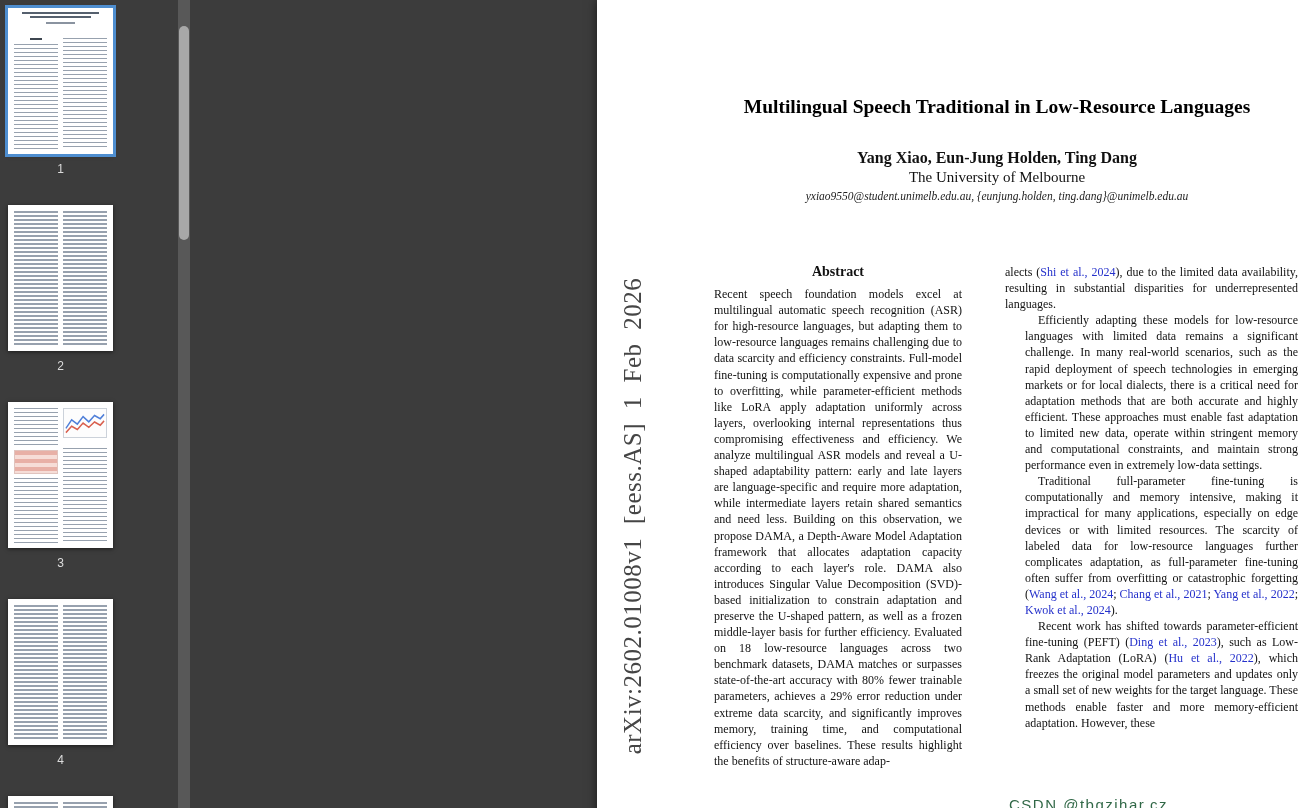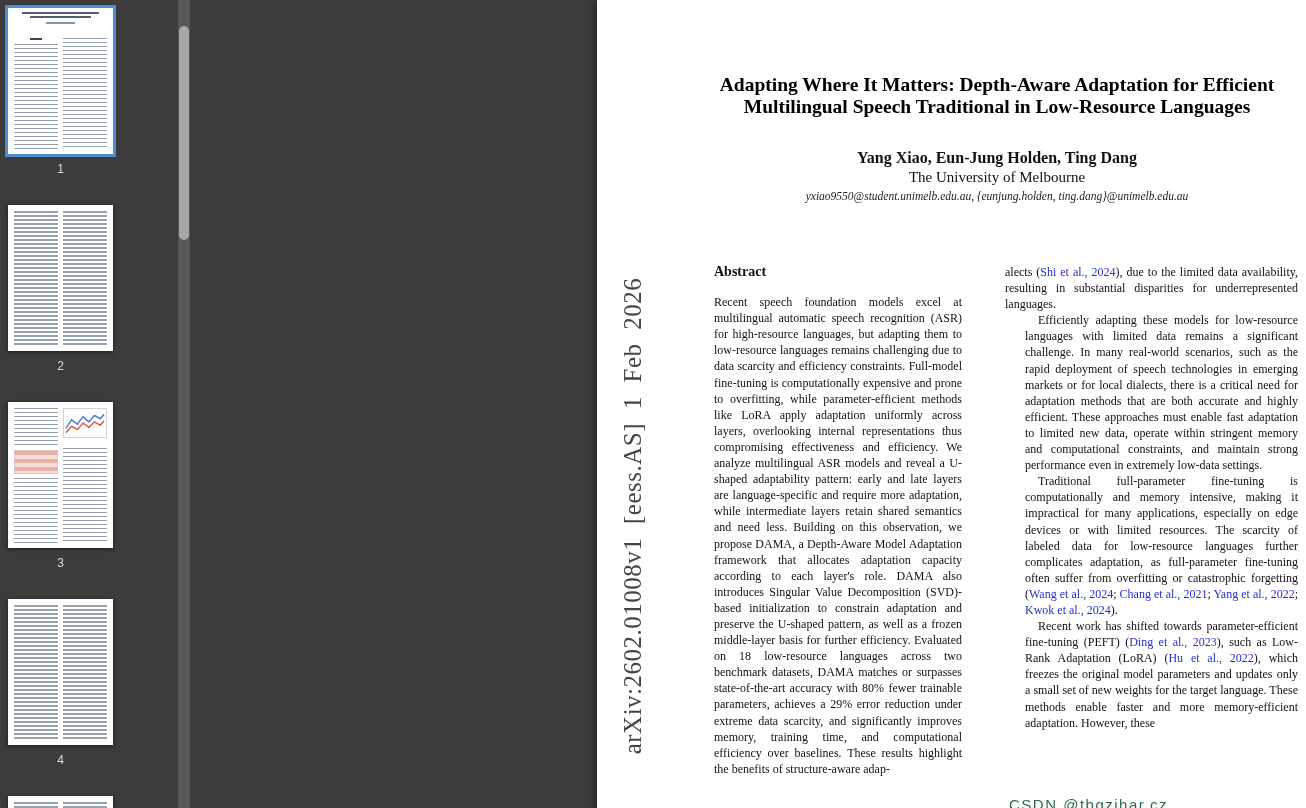--- a/index.html
+++ b/index.html
@@ -39,21 +39,21 @@
   .page{position:absolute;left:597px;top:0;width:800px;height:830px;background:#ffffff;overflow:hidden;box-shadow:0 0 10px rgba(0,0,0,.6);color:#111;}
   .arxiv-stamp{position:absolute;left:36px;top:516px;transform:translate(-50%,-50%) rotate(-90deg);white-space:nowrap;font-size:25px;color:#454545;word-spacing:7px;letter-spacing:.5px;}
   .title{position:absolute;top:74px;left:0;width:100%;text-align:center;font-size:19.5px;font-weight:bold;line-height:21.5px;color:#000;}
   .authors{position:absolute;top:149px;left:0;width:100%;text-align:center;font-size:16px;font-weight:bold;}
   .affiliation{position:absolute;top:169px;left:0;width:100%;text-align:center;font-size:15px;}
   .emails{position:absolute;top:190px;left:0;width:100%;text-align:center;font-size:11.5px;font-style:italic;color:#222;}
 
   .col{position:absolute;top:264px;font-size:12px;line-height:16.1px;text-align:justify;}
   .col-left{left:117px;width:248px;}
   .col-right{left:408px;width:293px;}
-  .abstract-heading{text-align:left;font-size:14px;font-weight:bold;margin:0 0 14px;}
+  .abstract-heading{text-align:center;font-size:14px;font-weight:bold;margin:0 0 6px;}
   .para{margin:0;}
   .para.indent{text-indent:13px;margin-left:20px;}
   .cite{color:var(--cite-color);}
 
   .csdn-watermark{position:absolute;left:412px;top:796px;font:15px "Liberation Sans",sans-serif;color:#14532d;opacity:.88;letter-spacing:1.5px;white-space:nowrap;z-index:5;text-shadow:0 0 2px rgba(255,255,255,.8);}
 </style>
 </head>
 <body>
 
 <div class="viewer">
@@ -147,21 +147,21 @@
 
   <div class="side-scrollbar">
     <div class="side-scroll-thumb"></div>
   </div>
 
   <div class="page">
 
     <div class="arxiv-stamp">arXiv:2602.01008v1  [eess.AS]  1 Feb 2026</div>
 
     <h1 class="title">
-      <span>Adapting Where It Matters: Depth-Aware Adaptation for Efficient</span><br>
+      <br>
       <span>Multilingual Speech Traditional in Low-Resource Languages</span>
     </h1>
 
     <div class="authors">Yang Xiao, Eun-Jung Holden, Ting Dang</div>
     <div class="affiliation">The University of Melbourne</div>
     <div class="emails">yxiao9550@student.unimelb.edu.au, {eunjung.holden, ting.dang}@unimelb.edu.au</div>
 
     <div class="col col-left">
       <h2 class="abstract-heading">Abstract</h2>
       <p class="para">Recent speech foundation models excel at multilingual automatic speech recognition (ASR) for high-resource languages, but adapting them to low-resource languages remains challenging due to data scarcity and efficiency constraints. Full-model fine-tuning is computationally expensive and prone to overfitting, while parameter-efficient methods like LoRA apply adaptation uniformly across layers, overlooking internal representations thus compromising effectiveness and efficiency. We analyze multilingual ASR models and reveal a U-shaped adaptability pattern: early and late layers are language-specific and require more adaptation, while intermediate layers retain shared semantics and need less. Building on this observation, we propose DAMA, a Depth-Aware Model Adaptation framework that allocates adaptation capacity according to each layer's role. DAMA also introduces Singular Value Decomposition (SVD)-based initialization to constrain adaptation and preserve the U-shaped pattern, as well as a frozen middle-layer basis for further efficiency. Evaluated on 18 low-resource languages across two benchmark datasets, DAMA matches or surpasses state-of-the-art accuracy with 80% fewer trainable parameters, achieves a 29% error reduction under extreme data scarcity, and significantly improves memory, training time, and computational efficiency over baselines. These results highlight the benefits of structure-aware adap-</p>

